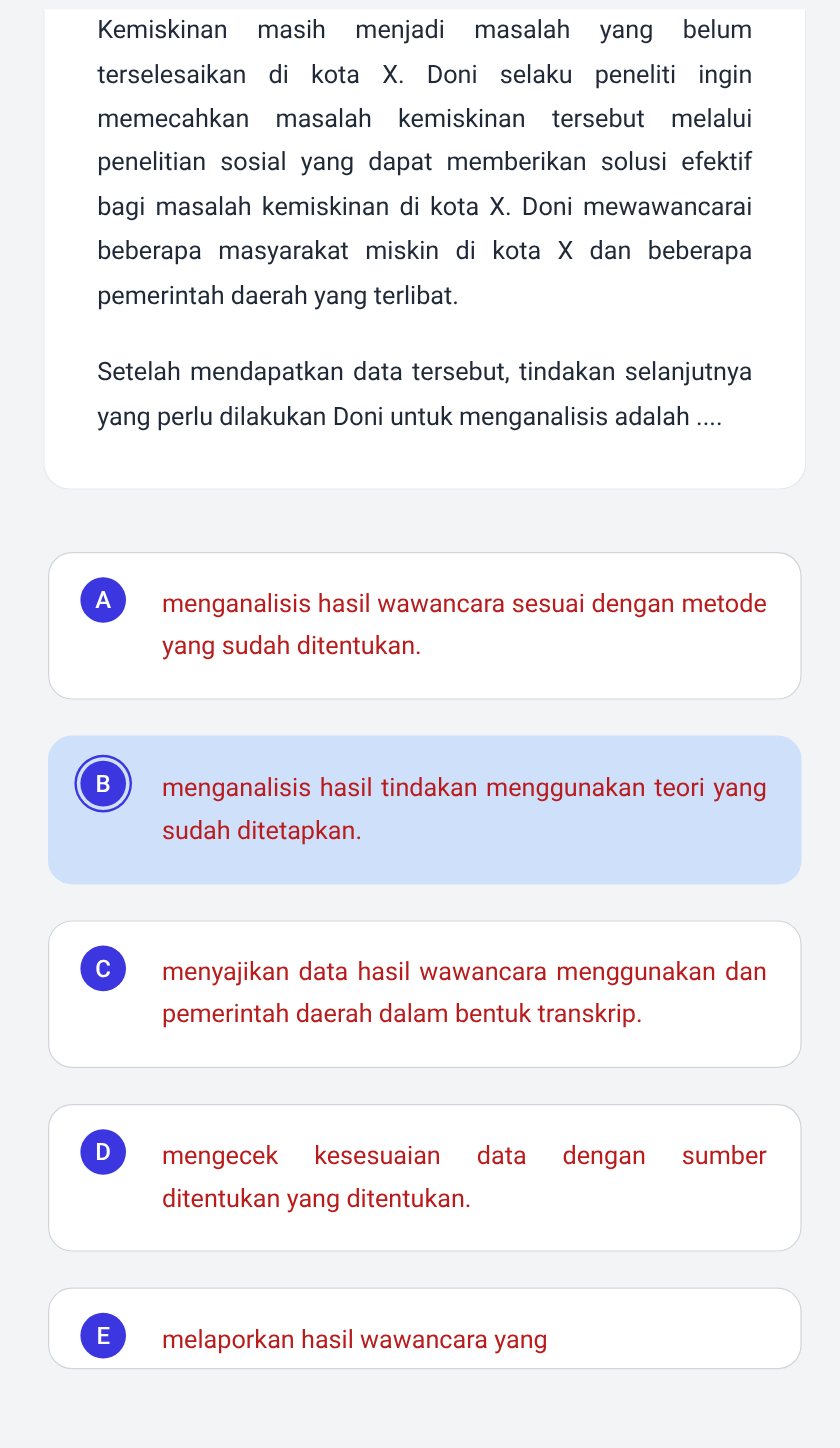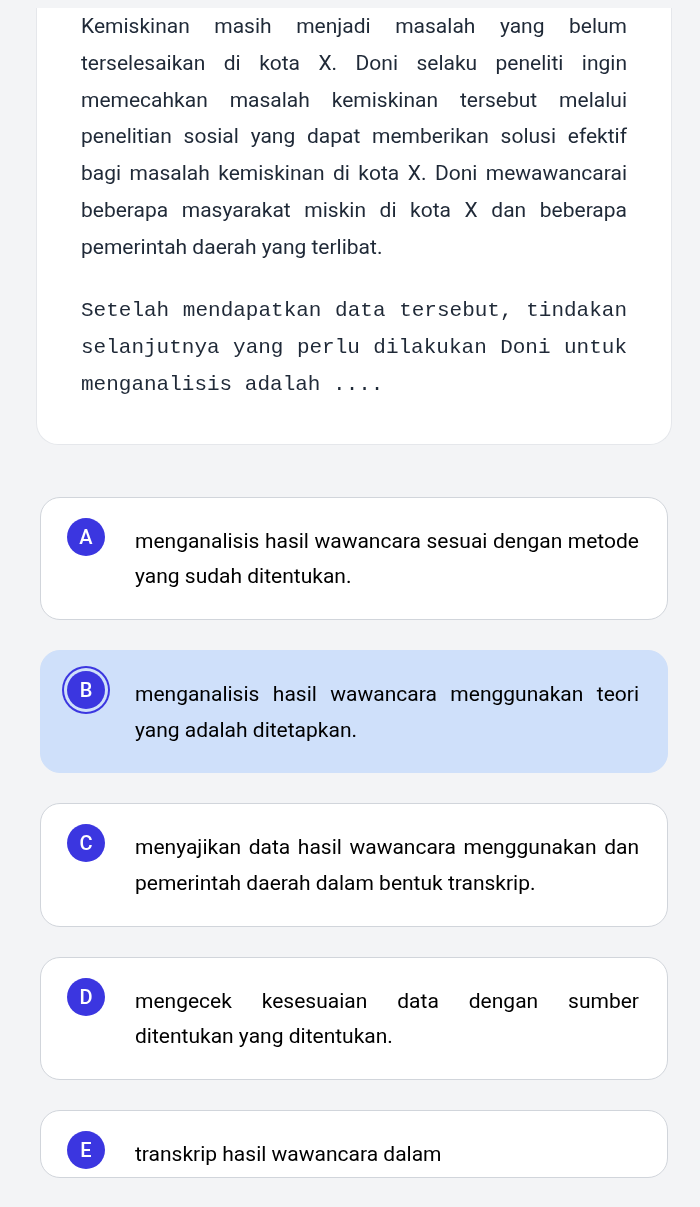--- a/index.html
+++ b/index.html
@@ -18,21 +18,21 @@
     padding: 0 36px 36px 36px;
     color: #1f2937;
   }
   .question-text {
     font-size: 21px;
     line-height: 1.75;
     color: #1f2937;
     text-align: justify;
   }
   .question-text p { margin-bottom: 28px; }
-  .question-text p:last-child { margin-bottom: 0; font-family: Liberation Mono, monospace; }
+  .question-text p:last-child { margin-bottom: 0; }
   .options {
     margin-top: 48px;
     display: flex;
     flex-direction: column;
     gap: 22px;
   }
   .option {
     background: #fff;
     border: 1px solid #d1d5db;
     border-radius: 20px;
@@ -59,21 +59,21 @@
     align-items: center;
     justify-content: center;
     margin-top: 0;
   }
   .option.selected .badge {
     box-shadow: 0 0 0 3px #cfe0fa, 0 0 0 5px #3b36e0;
   }
   .option-text {
     font-size: 21px;
     line-height: 1.7;
-    color: #000000;
+    color: #b91c1c;
     text-align: justify;
     flex: 1;
     padding-top: 2px;
   }
   .option-e { padding-bottom: 0; }
 </style>
 </head>
 <body>
 
 <div class="question-card">
@@ -85,31 +85,31 @@
 
 <div class="options">
 
   <div class="option">
     <div class="badge">A</div>
     <div class="option-text">menganalisis hasil wawancara sesuai dengan metode yang sudah ditentukan.</div>
   </div>
 
   <div class="option selected">
     <div class="badge">B</div>
-    <div class="option-text">menganalisis hasil wawancara menggunakan teori yang adalah ditetapkan.</div>
+    <div class="option-text">menganalisis hasil tindakan menggunakan teori yang sudah ditetapkan.</div>
   </div>
 
   <div class="option">
     <div class="badge">C</div>
     <div class="option-text">menyajikan data hasil wawancara menggunakan dan pemerintah daerah dalam bentuk transkrip.</div>
   </div>
 
   <div class="option">
     <div class="badge">D</div>
     <div class="option-text">mengecek kesesuaian data dengan sumber ditentukan yang ditentukan.</div>
   </div>
 
   <div class="option option-e">
     <div class="badge">E</div>
-    <div class="option-text">transkrip hasil wawancara dalam</div>
+    <div class="option-text">melaporkan hasil wawancara yang</div>
   </div>
 
 </div>
 
 </body></html>

